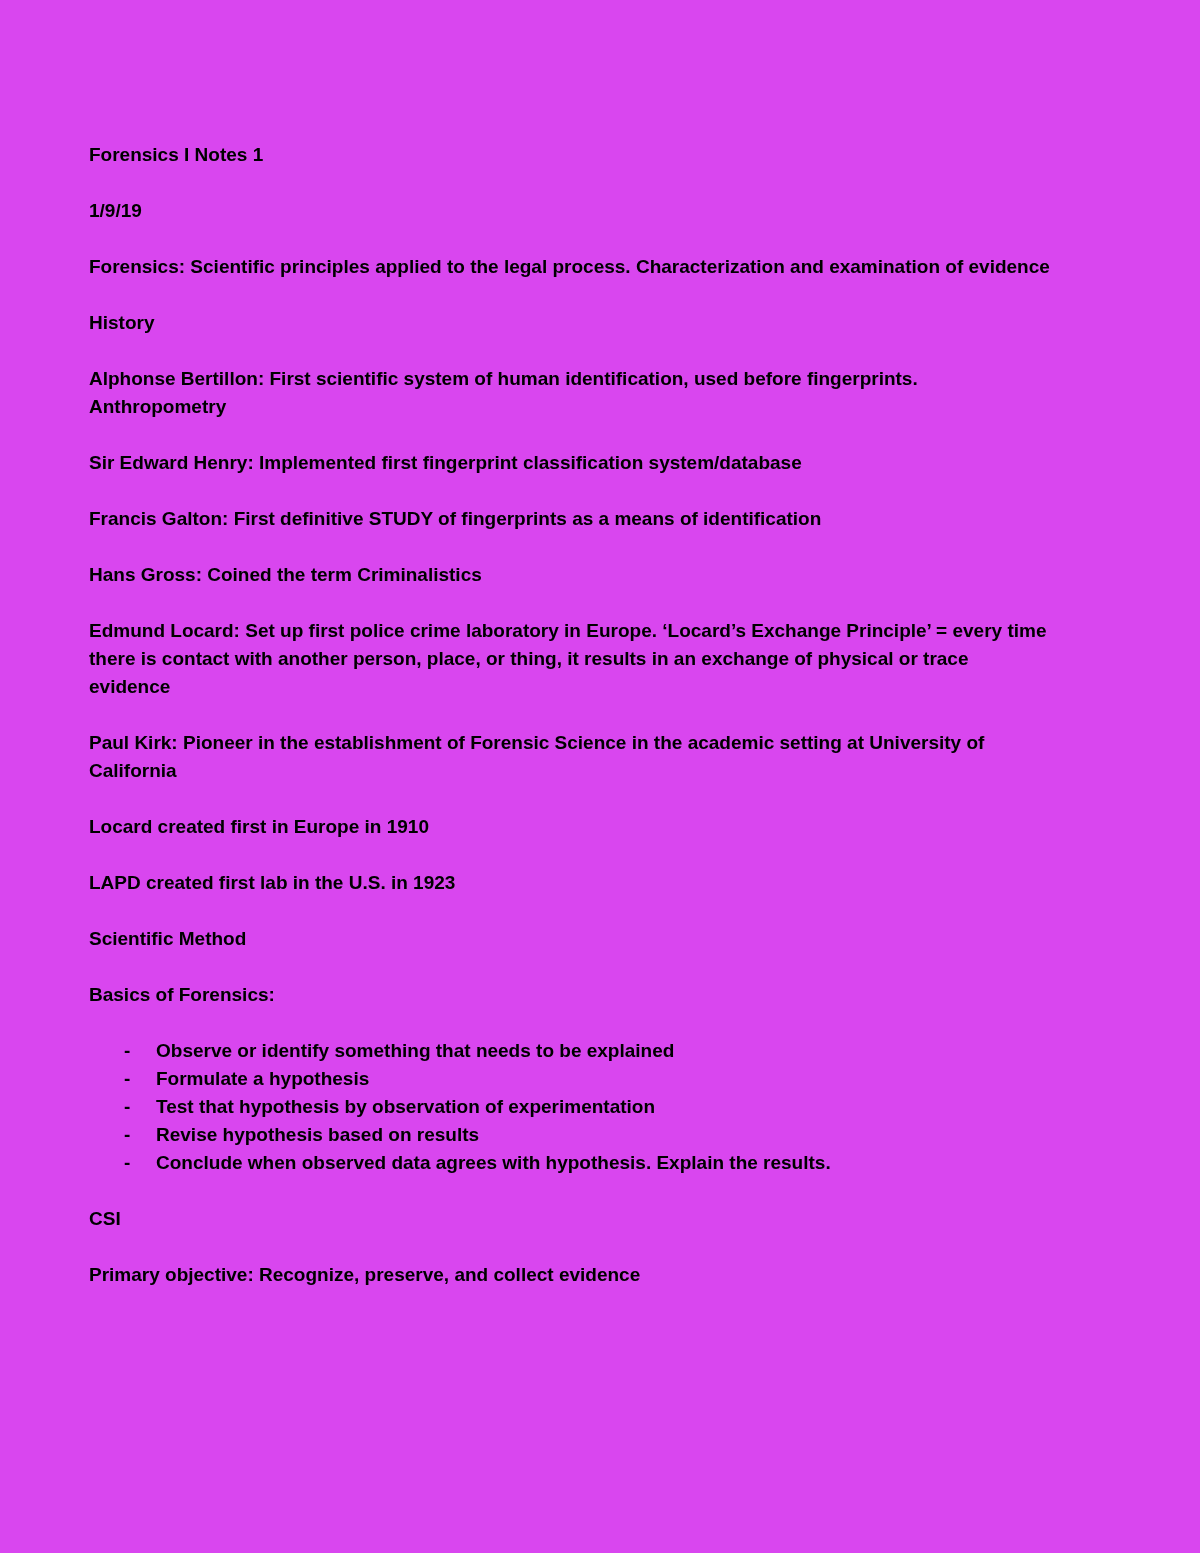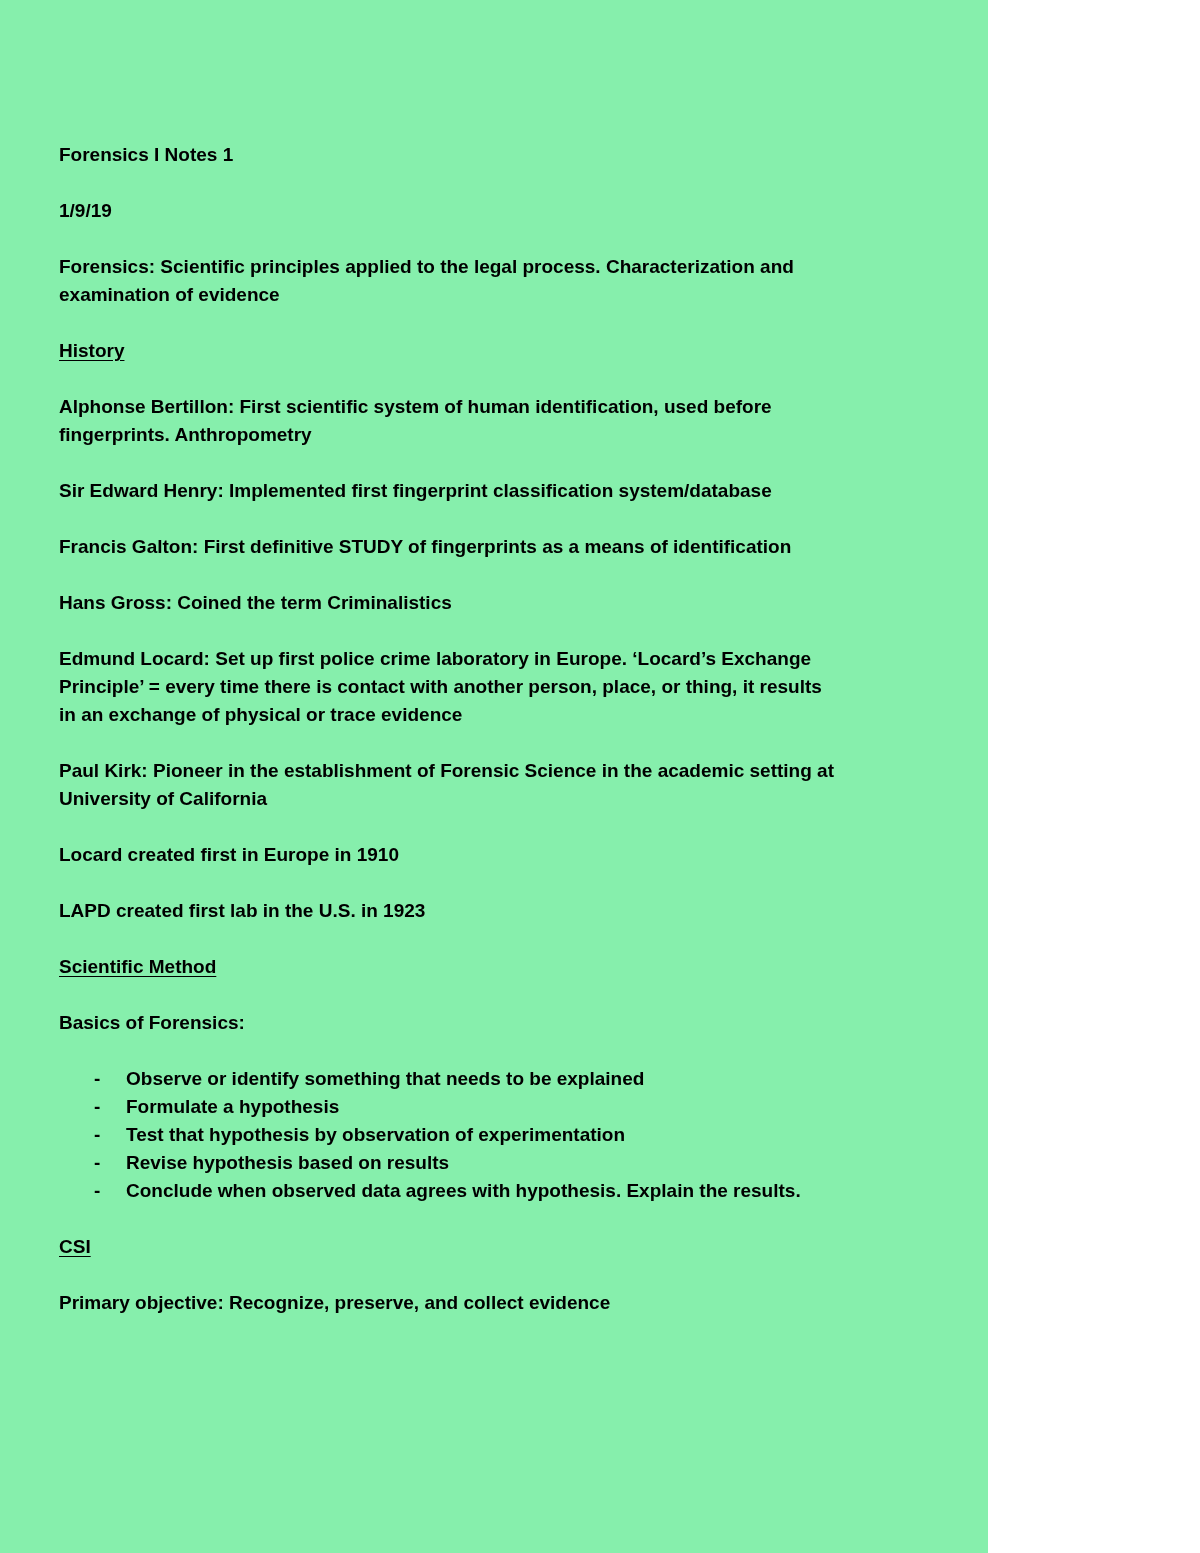--- a/index.html
+++ b/index.html
@@ -2,39 +2,38 @@
 <html><head>
 <meta charset="utf-8">
 <style>
   html, body {
     margin: 0;
     padding: 0;
     background: #ffffff;
   }
   .page {
     position: relative;
-    width: 988px;
+    width: 1200px;
     min-height: 1553px;
     box-sizing: border-box;
-    background: #86efac;
-    padding: 141px 150px 60px 59px;
+    background: #d946ef;
+    padding: 141px 150px 60px 89px;
     font-family: "Liberation Sans", sans-serif;
     font-weight: 700;
     color: #000000;
     font-size: 19px;
     line-height: 28px;
   }
   .para {
     margin: 0 0 28px 0;
   }
   .heading {
     margin: 0 0 28px 0;
   }
   .heading .u {
-    text-decoration: underline;
     text-underline-offset: 3px;
   }
   .list {
     margin: 0 0 28px 0;
   }
   .list-item {
     display: flex;
     align-items: flex-start;
     padding-left: 35px;
   }

